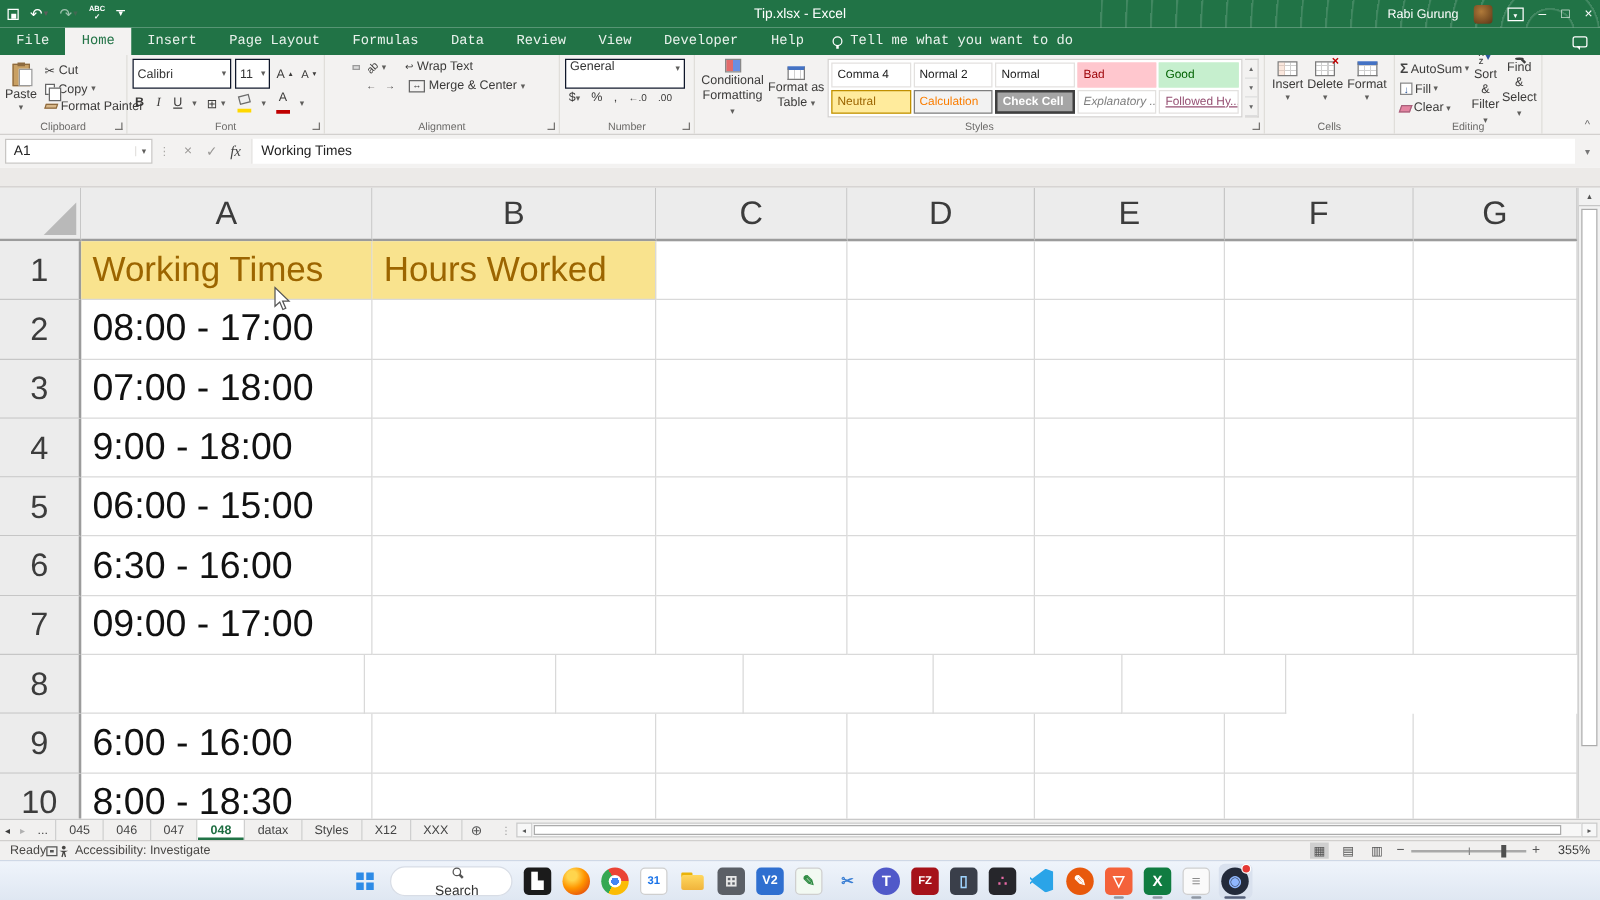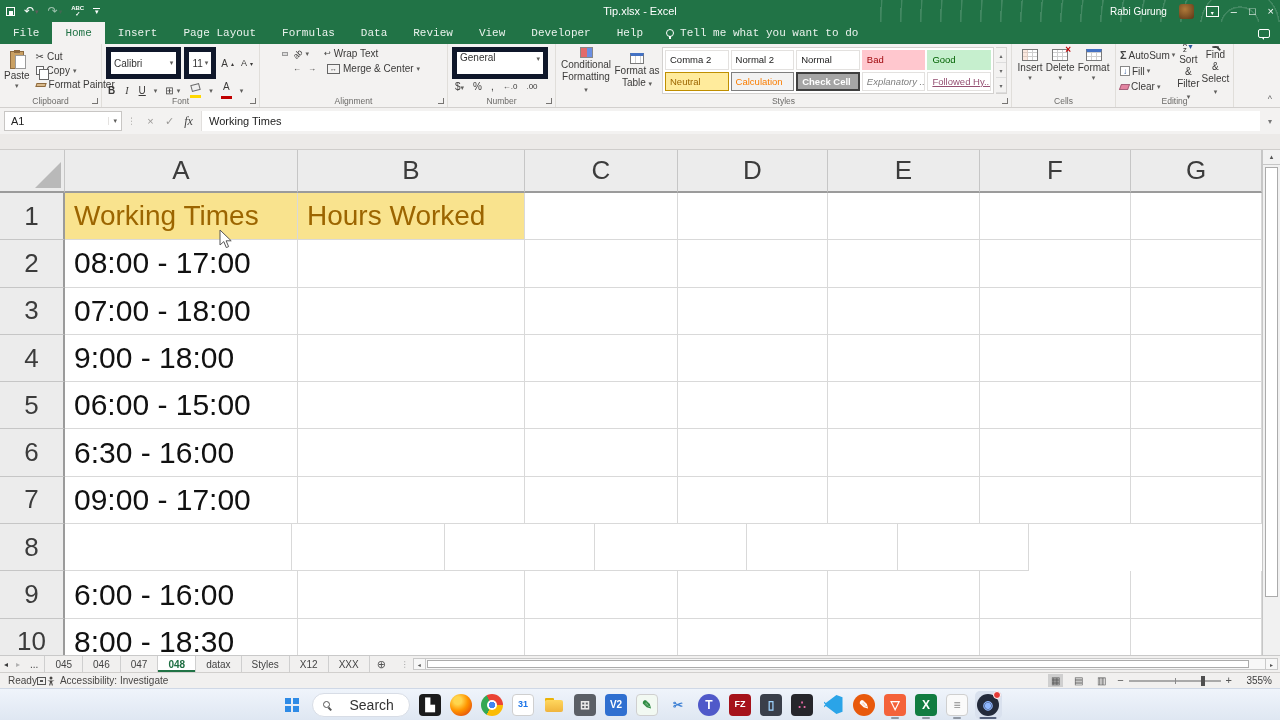--- a/index.html
+++ b/index.html
@@ -38,21 +38,21 @@
   .comment-ic:after{content:"";position:absolute;left:2px;bottom:-3px;border-left:3px solid transparent;border-right:0 solid transparent;border-top:3px solid #fff;}
 
   
   .ribbon{position:absolute;left:0;top:44px;width:1280px;height:64px;background:#f3f2f1;
     border-bottom:1px solid #d2d0ce;display:flex;font-size:10px;color:#3b3a39;z-index:28;}
   .grp{position:relative;height:100%;border-right:1px solid #e0deda;padding:3px 4px 13px 4px;flex:none;}
   .grp-label{position:absolute;bottom:1px;left:0;right:0;text-align:center;font-size:8.5px;color:#6b6a68;}
   .lnch{position:absolute;right:3px;bottom:3px;width:6px;height:6px;border-right:1px solid #767472;border-bottom:1px solid #767472;}
   .dd{font-size:7px;color:#5f5e5c;}
   .rbtn{display:flex;align-items:center;gap:3px;padding:1px 2px;white-space:nowrap;}
-  .rsel{background:#fff;border:5px solid #0f172a;height:17px;display:flex;align-items:center;font-size:10px;padding:11px 3px;gap:2px;color:#333;}
+  .rsel{background:#fff;border:1px solid #0f172a;height:17px;display:flex;align-items:center;font-size:10px;padding:11px 3px;gap:2px;color:#333;}
 
   
   .g-clip{width:102px;display:flex;gap:4px;}
   .paste-big{display:flex;flex-direction:column;align-items:center;justify-content:center;width:34px;gap:1px;}
   .ico-paste{width:14px;height:18px;background:#c9a063;border:1px solid #8d6a3f;position:relative;}
   .ico-paste:before{content:"";position:absolute;left:3px;top:-2px;width:6px;height:3px;background:#8d6a3f;}
   .ico-paste:after{content:"";position:absolute;right:-3px;top:3px;width:9px;height:12px;background:#fff;border:1px solid #9a9a9a;}
   .clip-col{display:flex;flex-direction:column;justify-content:center;gap:1px;}
   .ico-copy{width:8px;height:9px;border:1px solid #666;background:#fff;position:relative;}
   .ico-copy:after{content:"";position:absolute;left:2px;top:2px;width:8px;height:9px;border:1px solid #666;background:#fff;}
@@ -188,21 +188,21 @@
   .zpm{font-size:11px;color:#555;line-height:1;}
   .zpct{width:32px;text-align:right;color:#3c3c3c;}
 
   
   .taskbar{position:absolute;left:0;top:688px;width:1280px;height:32px;
     background:linear-gradient(180deg,#eff4fb,#dfe7f2);border-top:1px solid #cfd8e6;
     display:flex;align-items:center;justify-content:center;gap:7px;z-index:31;}
   .startbtn{width:26px;height:26px;display:flex;align-items:center;justify-content:center;}
   .winlogo{width:6px;height:6px;background:#2e8be6;box-shadow:8px 0 #2e8be6,0 8px #2e8be6,8px 8px #2e8be6;margin:-7px 0 0 -7px;}
   .searchpill{height:24px;width:98px;border-radius:12px;background:#fff;border:1px solid #d8dde6;
-    display:flex;align-items:center;gap:20px;padding-left:10px;font-size:14px;color:#333;}
+    display:flex;align-items:center;gap:6px;padding-left:10px;font-size:11px;color:#333;flex-direction:column;}
   .smag{width:7px;height:7px;border:1.5px solid #555;border-radius:50%;position:relative;flex:none;}
   .smag:after{content:"";position:absolute;right:-3px;bottom:-2px;width:4px;height:1.5px;background:#555;transform:rotate(45deg);}
   .tbw{position:relative;width:27px;height:28px;display:flex;align-items:center;justify-content:center;border-radius:5px;}
   .tbw.tact{background:#d9e1ee;}
   .tbi{width:22px;height:22px;border-radius:4px;display:flex;align-items:center;justify-content:center;font-weight:700;line-height:1;}
   .runbar{position:absolute;bottom:0;left:50%;transform:translateX(-50%);width:8px;height:2px;border-radius:2px;background:#8f97a3;}
   .runbar.wide{width:17px;background:#55607a;}
   .badge{position:absolute;top:0;right:1px;width:8px;height:8px;border-radius:50%;background:#e53935;border:1px solid #fff;}
   .tbi.ff{border-radius:50%;background:radial-gradient(circle at 35% 30%,#ffd54d 0 18%,#ff9500 48%,#e8590c 78%,#c0392b 100%);}
   .tbi.chrome{border-radius:50%;background:conic-gradient(from -30deg,#ea4335 0 120deg,#fbbc05 120deg 240deg,#34a853 240deg 360deg);position:relative;}
@@ -399,21 +399,21 @@
         <span class="ico-cf"></span>
         <span>Conditional</span>
         <span><span>Formatting</span> <span class="dd">▾</span></span>
       </div>
       <div class="cf-btn" style="width:46px;">
         <span class="ico-fat"></span>
         <span>Format as</span>
         <span><span>Table</span> <span class="dd">▾</span></span>
       </div>
       <div class="gallery">
-          <div class="chip sg0">Comma 2</div>
+          <div class="chip sg0">Comma 4</div>
           <div class="chip sg1">Normal 2</div>
           <div class="chip sg2">Normal</div>
           <div class="chip sg3">Bad</div>
           <div class="chip sg4">Good</div>
           <div class="chip sg5">Neutral</div>
           <div class="chip sg6">Calculation</div>
           <div class="chip sg7">Check Cell</div>
           <div class="chip sg8">Explanatory ...</div>
           <div class="chip sg9">Followed Hy...</div>
         </div>

